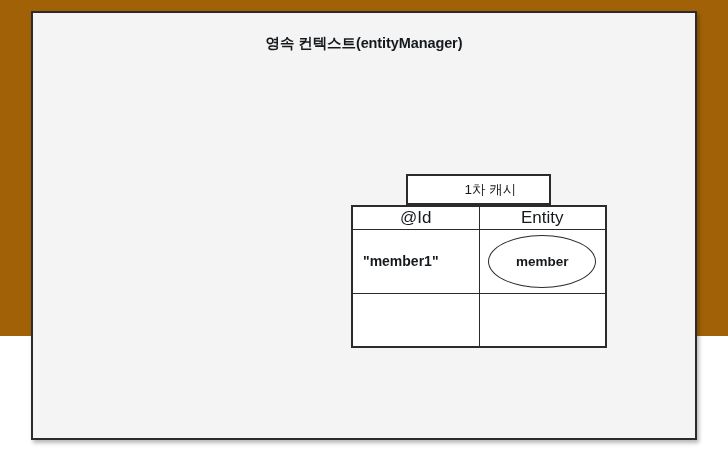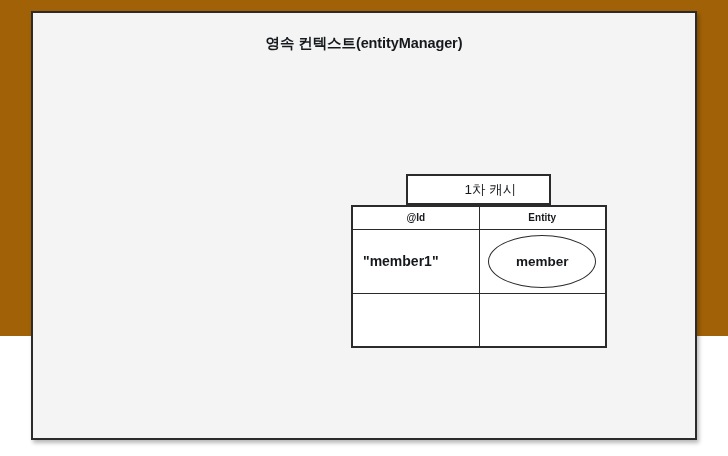--- a/index.html
+++ b/index.html
@@ -90,22 +90,22 @@
     background: #ffffff;
     box-sizing: border-box;
   }
   .col-id   { width: 127px; }
   .col-ent  { width: 127px; }
 
   .row-head td {
     height: 23px;
     text-align: center;
     vertical-align: middle;
-    font-size: 10px;
-    font-weight: bold;
+    font-size: 17px;
+    font-weight: normal;
     color: #16191c;
   }
   .row-data td {
     height: 64px;
     vertical-align: middle;
   }
   .row-empty td {
     height: 54px;
   }
 

